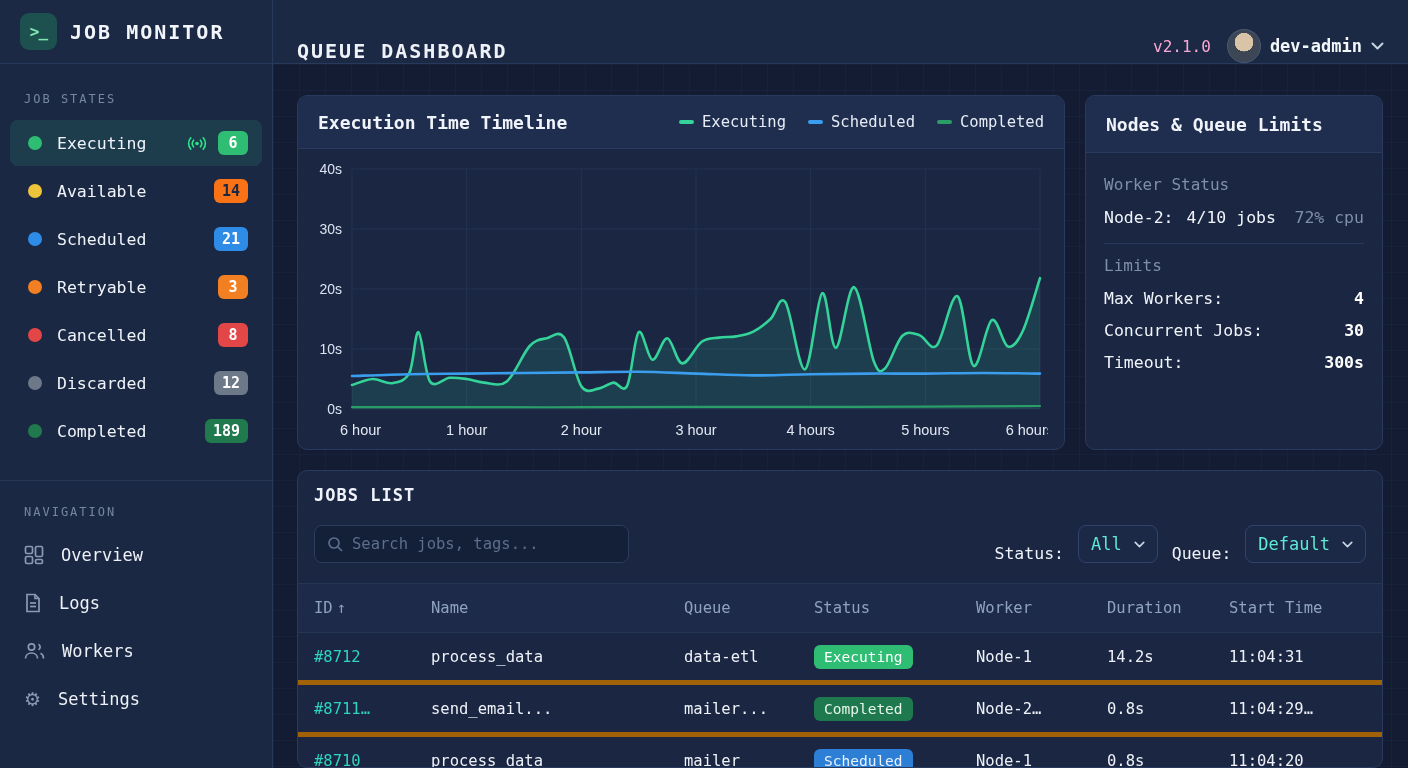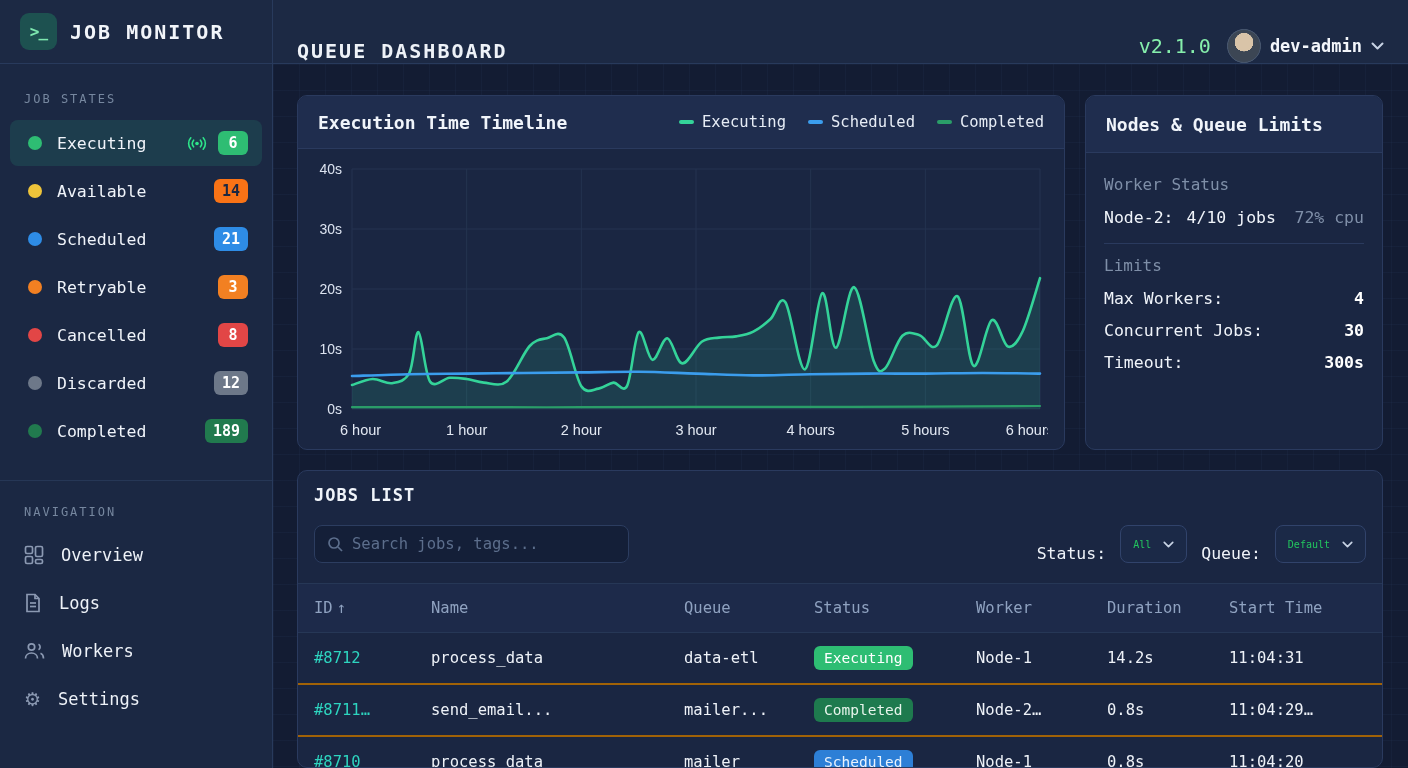--- a/index.html
+++ b/index.html
@@ -11,21 +11,21 @@
     display:flex; flex-direction:column;
   }
   
   .topbar { height:64px; flex:0 0 64px; background:#1c2944; border-bottom:1px solid #283a5c; display:flex; align-items:stretch; }
   .topbar-left { width:273px; flex:0 0 273px; border-right:1px solid #283a5c; display:flex; align-items:center; padding:0 0 0 20px; gap:13px; }
   .logo-box { width:37px; height:37px; border-radius:9px; background:#1d5150; display:flex; align-items:center; justify-content:center; color:#7ee8b0; font-size:16px; font-weight:bold; letter-spacing:-1px; }
   .app-title { font-size:20px; font-weight:bold; letter-spacing:2px; color:#f2f5fa; }
   .topbar-main { flex:1; display:flex; align-items:flex-end; padding:0 24px; }
   .page-title { font-size:20px; font-weight:bold; letter-spacing:2px; color:#eef2f8; }
   .topbar-right { margin-left:auto; display:flex; align-items:center; gap:16px; }
-  .version { color:#86efac; font-size:20px; }
+  .version { color:#f9a8d4; font-size:16px; }
   .avatar { width:34px; height:34px; border-radius:50%; background:radial-gradient(circle at 50% 38%, #d9c4a8 0 36%, #3c4654 37% 100%); border:1px solid #45546c; background-color:#9fb3c8; }
   .user-wrap { display:flex; align-items:center; gap:9px; cursor:pointer; }
   .username { font-size:17px; color:#f2f5fa;font-weight:bold; }
   .chev { stroke:#c7d2e4; stroke-width:2; fill:none; stroke-linecap:round; stroke-linejoin:round; }
 
   
   .lower { flex:1; display:flex; min-height:0; }
   .sidebar { width:273px; flex:0 0 273px; background:#1b2843; border-right:1px solid #283a5c; padding:18px 0 0; }
   .main {
     flex:1; min-width:0; padding:31px 25px 0 24px; display:flex; flex-direction:column; gap:20px;
@@ -78,26 +78,26 @@
   .jobs-card { flex:1; min-height:0; display:flex; flex-direction:column; padding-top:14px; }
   .jobs-title { font-size:17px; font-weight:bold; letter-spacing:1px; padding:0 16px; margin-bottom:20px; color:#f0f4fa; }
   .jobs-toolbar { display:flex; align-items:center; padding:0 16px; margin-bottom:20px; height:38px; }
   .search-box { width:315px; height:38px; background:#141f38; border:1px solid #2c3d60; border-radius:8px; display:flex; align-items:center; padding:0 12px; gap:9px; }
   .search-box svg { stroke:#5c6e8c; flex:0 0 auto; }
   .search-input { background:transparent; border:none; outline:none; color:#dce3f0; font-family:inherit; font-size:15.5px; width:100%; }
   .search-input::placeholder { color:#5c6e8c; }
   .filters { margin-left:auto; display:flex; align-items:flex-end; gap:14px; }
   .filter-label { font-size:16.5px; color:#eef2f8; }
   .select-box { height:38px; background:#1b2947; border:1px solid #31436b; border-radius:8px; display:flex; align-items:center; gap:12px; padding:0 12px; cursor:pointer; }
-  .select-value { font-size:10px; color:#22c55e; }
+  .select-value { font-size:17px; color:#5eead4; }
 
   .table { flex:1; min-height:0; }
   .trow { display:grid; grid-template-columns:117px 253px 130px 162px 131px 122px 1fr; align-items:center; padding:0 16px; }
   .thead { height:50px; background:#1d2a4a; border-top:1px solid #263756; border-bottom:1px solid #263756; color:#8fa2c0; font-size:15.5px; }
-  .tbody-row { height:52px; border-bottom:2px solid #a16207; font-size:15.5px; color:#eef2f8; }
+  .tbody-row { height:52px; border-bottom:5px solid #a16207; font-size:15.5px; color:#eef2f8; }
   .cell-id { color:#2dd4bf; }
   .status-badge { display:inline-block; border-radius:6px; padding:4px 10px; font-size:14.5px; justify-self:start; }
   .sort-arrow { color:#8fa2c0; margin-left:4px; }
 
   .chart-axis-text { font-family:"Liberation Sans", sans-serif; font-size:14px; fill:#dce3f0; }
   .chart-x-text { font-family:"Liberation Sans", sans-serif; font-size:14.5px; fill:#e2e8f2; }
 </style>
 </head>
 <body>
 

